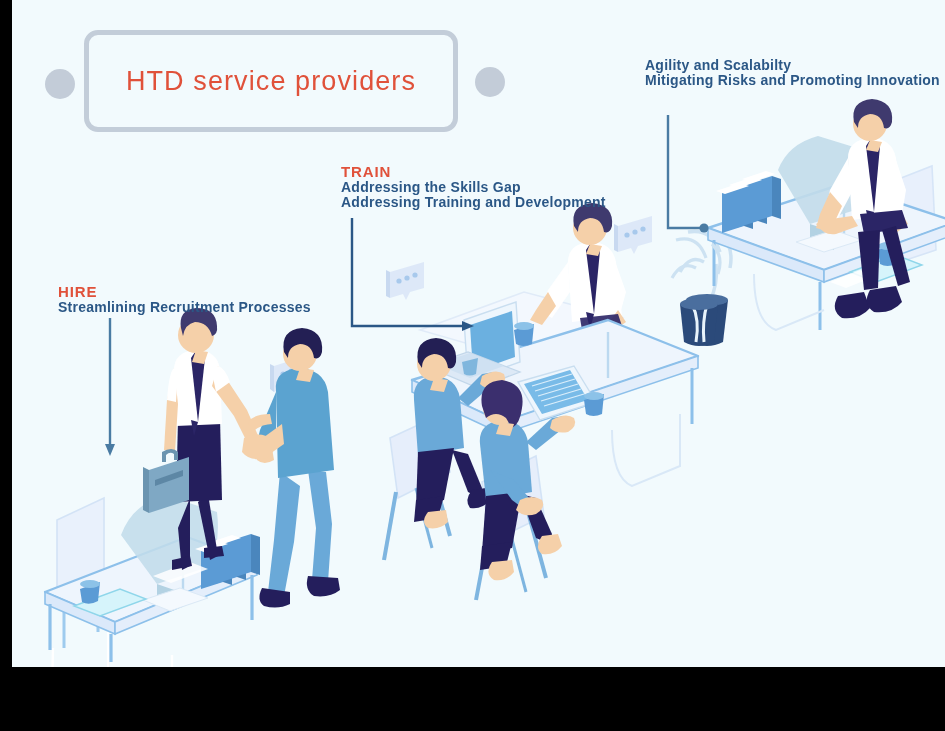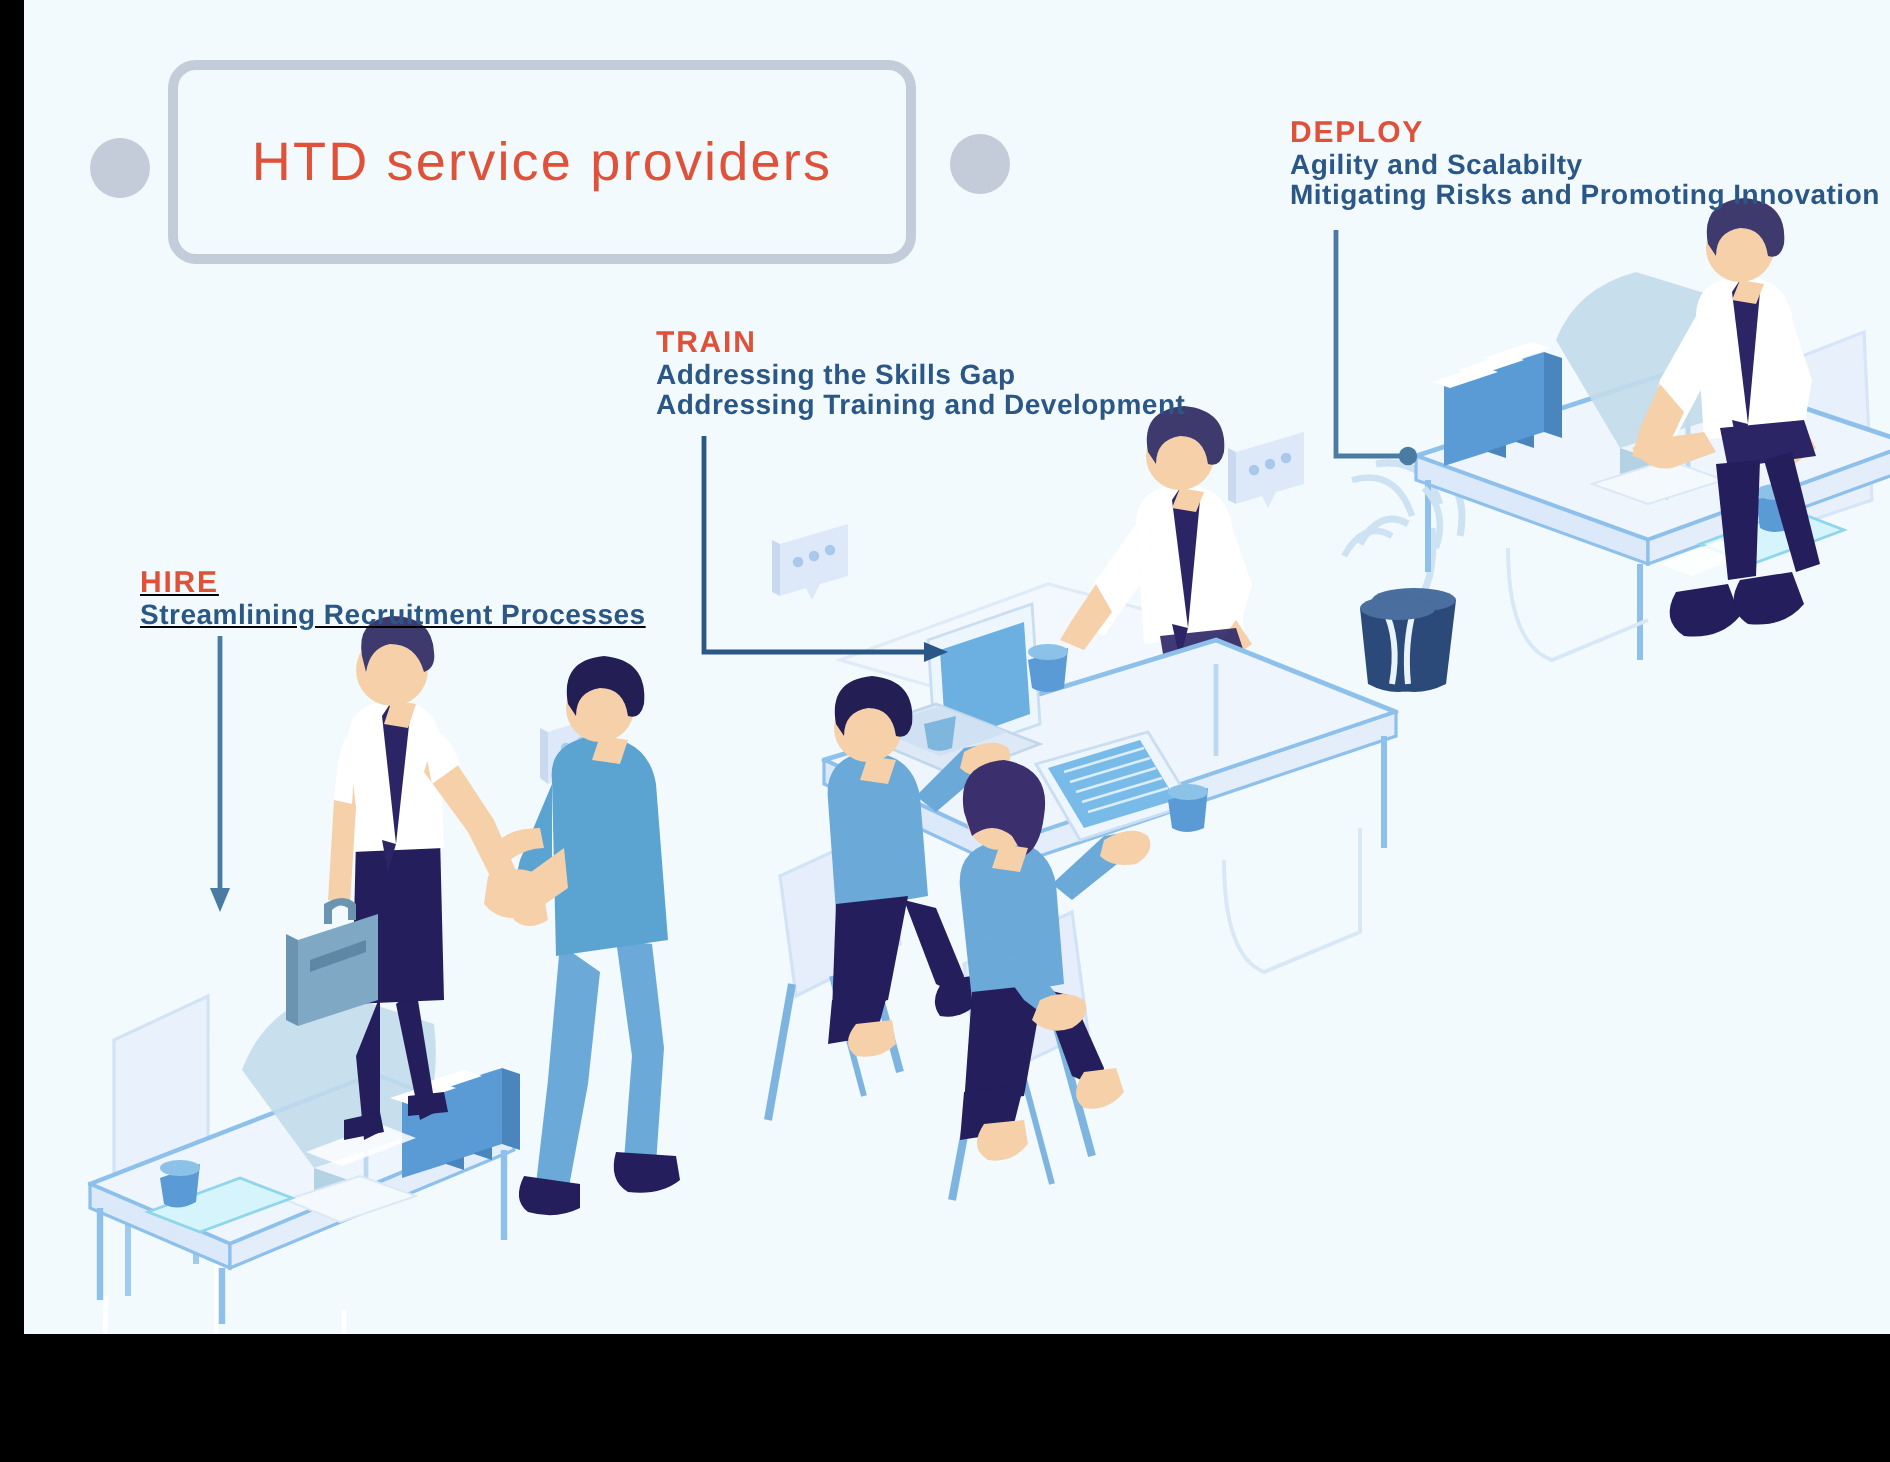--- a/index.html
+++ b/index.html
@@ -54,22 +54,22 @@
     white-space:nowrap;
   }
   .stage-sub {
     color:#2b5786;
     font-size:14px;
     font-weight:bold;
     letter-spacing:0.25px;
     line-height:15px;
     white-space:nowrap;
   }
-  #label-hire   { left:58px;  top:283px;text-decoration:underline; }
-  #label-train  { left:316px; top:163px; }
+  #label-hire   { left:46px;  top:283px; }
+  #label-train  { left:329px; top:163px; }
   #label-deploy { left:633px; top:58px;  }
 </style>
 </head>
 <body>
 
 <div id="stage">
 
   <div class="canvas-bg"></div>
 
   <svg class="art" viewBox="0 0 945 731">
@@ -413,19 +413,18 @@
     <div class="stage-sub">Streamlining Recruitment Processes</div>
   </div>
 
   <div class="stage-label" id="label-train">
     <div class="stage-heading">TRAIN</div>
     <div class="stage-sub">Addressing the Skills Gap</div>
     <div class="stage-sub">Addressing Training and Development</div>
   </div>
 
   <div class="stage-label" id="label-deploy">
-    <div class="stage-heading">DEPLOY</div>
     <div class="stage-sub">Agility and Scalabilty</div>
     <div class="stage-sub">Mitigating Risks and Promoting Innovation</div>
   </div>
 
   <div class="black-strip"></div>
 </div>
 
 </body></html>

